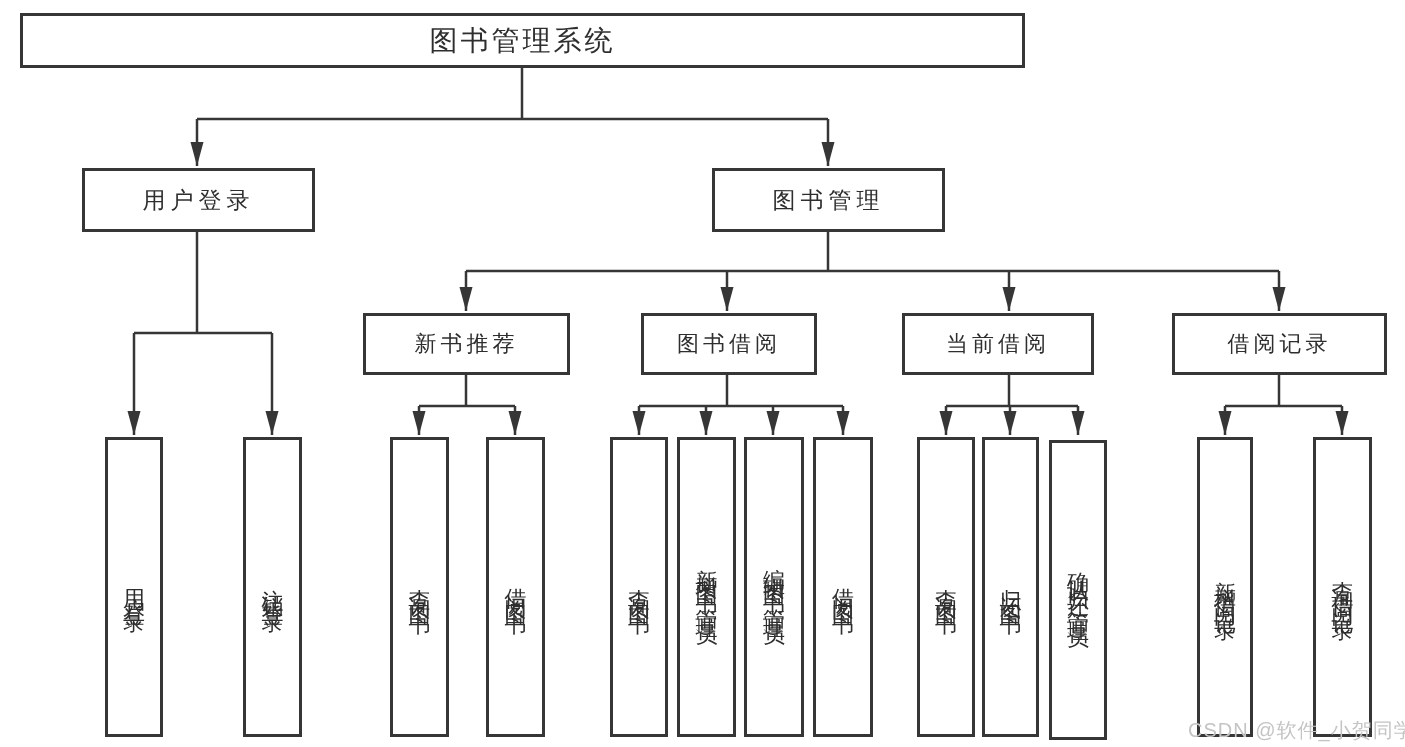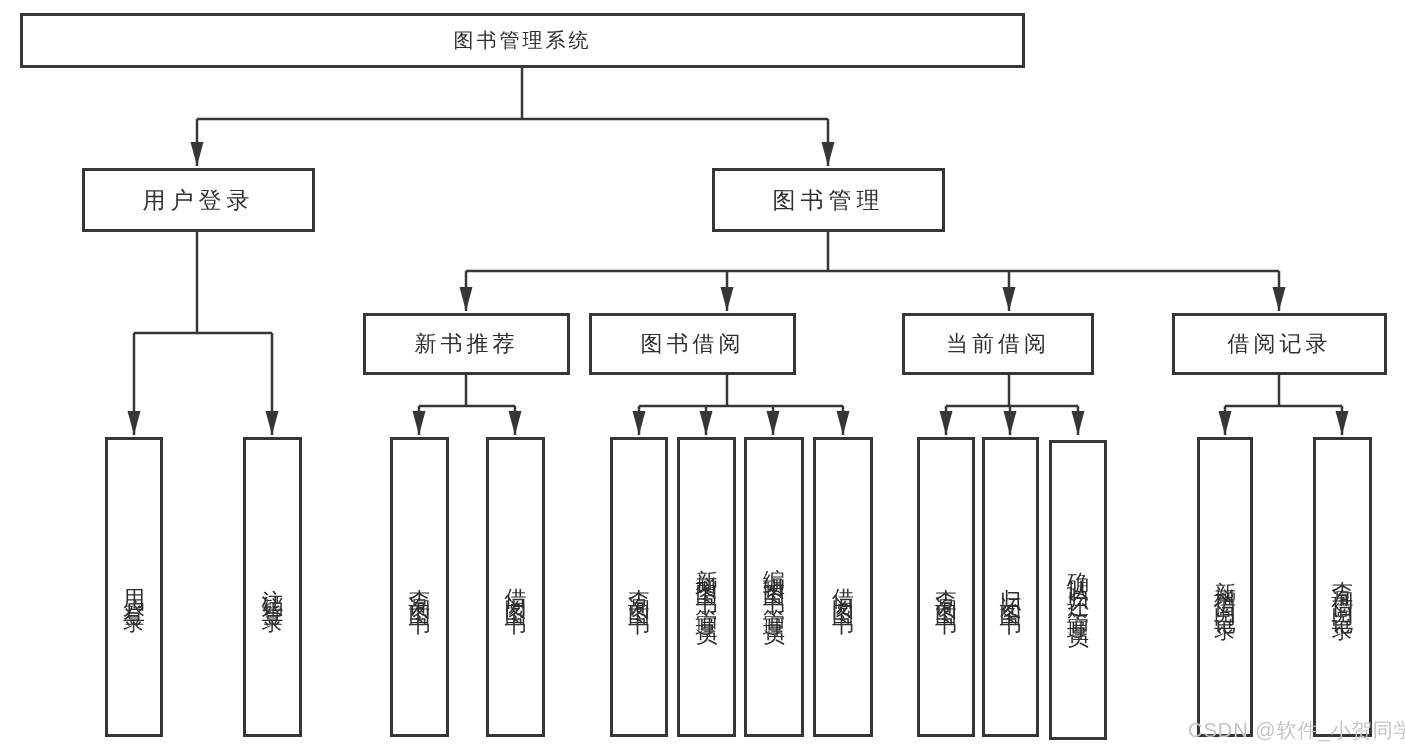--- a/index.html
+++ b/index.html
@@ -29,21 +29,21 @@
     border: 3px solid #363636;
     display: flex;
     align-items: center;
     justify-content: center;
     z-index: 2;
     color: #2e2e2e;
   }
 
   .node-root {
     left: 20px; top: 13px; width: 1005px; height: 55px;
-    font-size: 20px; letter-spacing: 3px;
+    font-size: 28px; letter-spacing: 3px;
   }
 
   .node-l2 {
     top: 168px; height: 64px;
     font-size: 23px; letter-spacing: 5px;
   }
 
   .node-l3 {
     top: 313px; height: 62px;
     font-size: 22px; letter-spacing: 4px;
@@ -133,21 +133,21 @@
   <div class="node node-l2" style="left:82px;width:233px">
     <span>用户登录</span>
   </div>
   <div class="node node-l3" style="left:363px;width:207px">
     <span>新书推荐</span>
   </div>
 
   <div class="node node-l2" style="left:712px;width:233px">
     <span>图书管理</span>
   </div>
-  <div class="node node-l3" style="left:589px;width:207px">
+  <div class="node node-l3" style="left:641px;width:176px">
     <span>图书借阅</span>
   </div>
   <div class="node node-l3" style="left:902px;width:192px">
     <span>当前借阅</span>
   </div>
   <div class="node node-l3" style="left:1172px;width:215px">
     <span>借阅记录</span>
   </div>
 
   <div class="node node-leaf" style="left:105px;width:58px">

